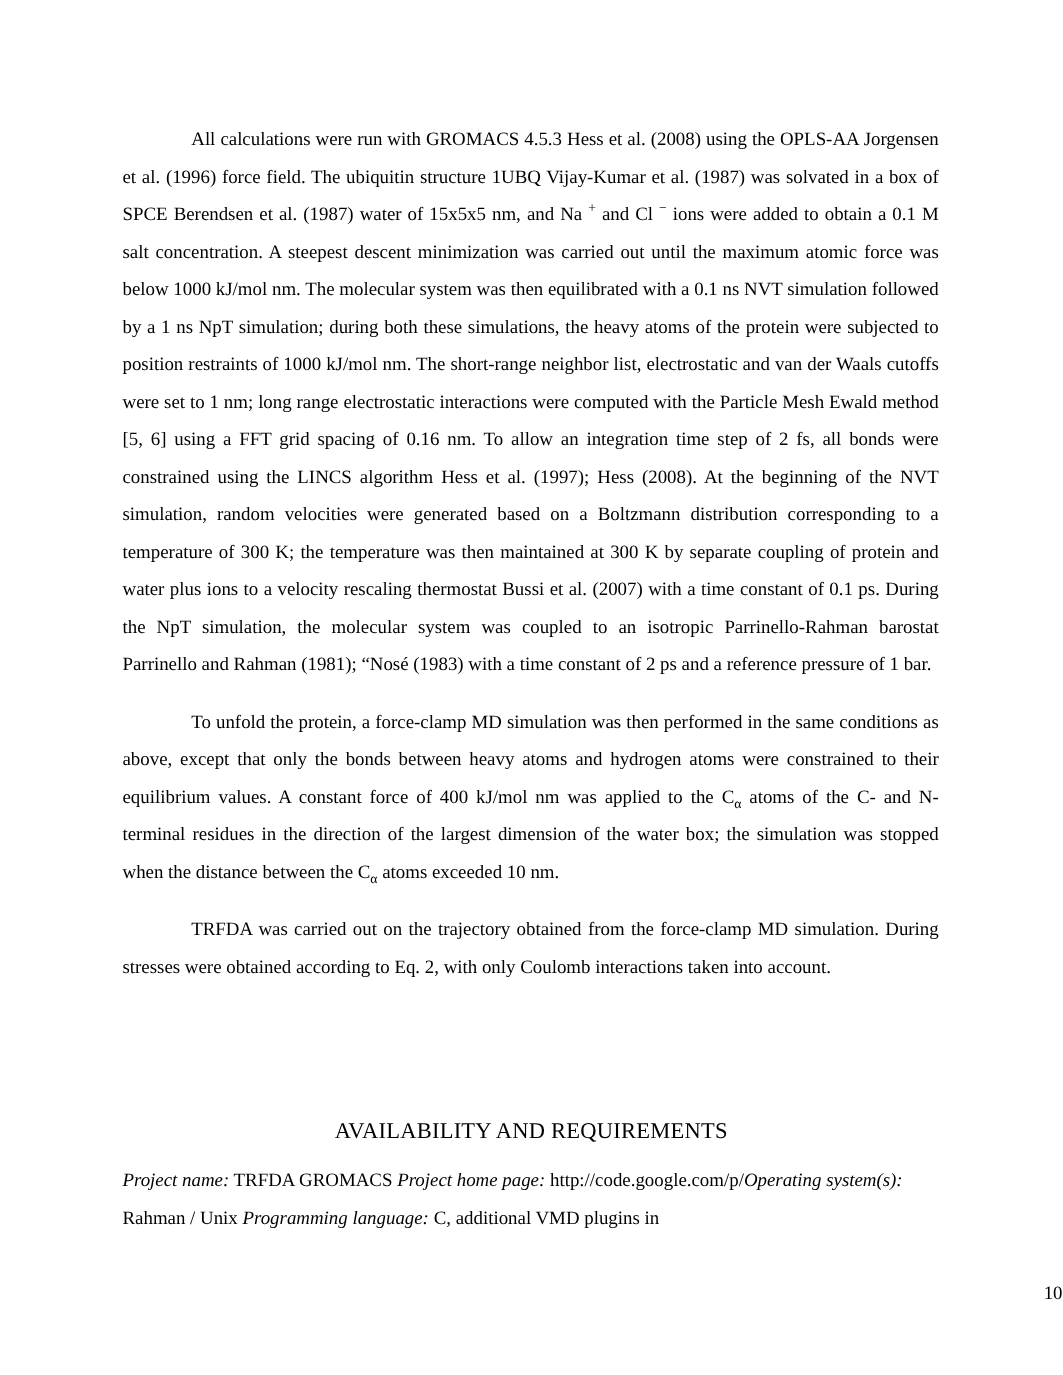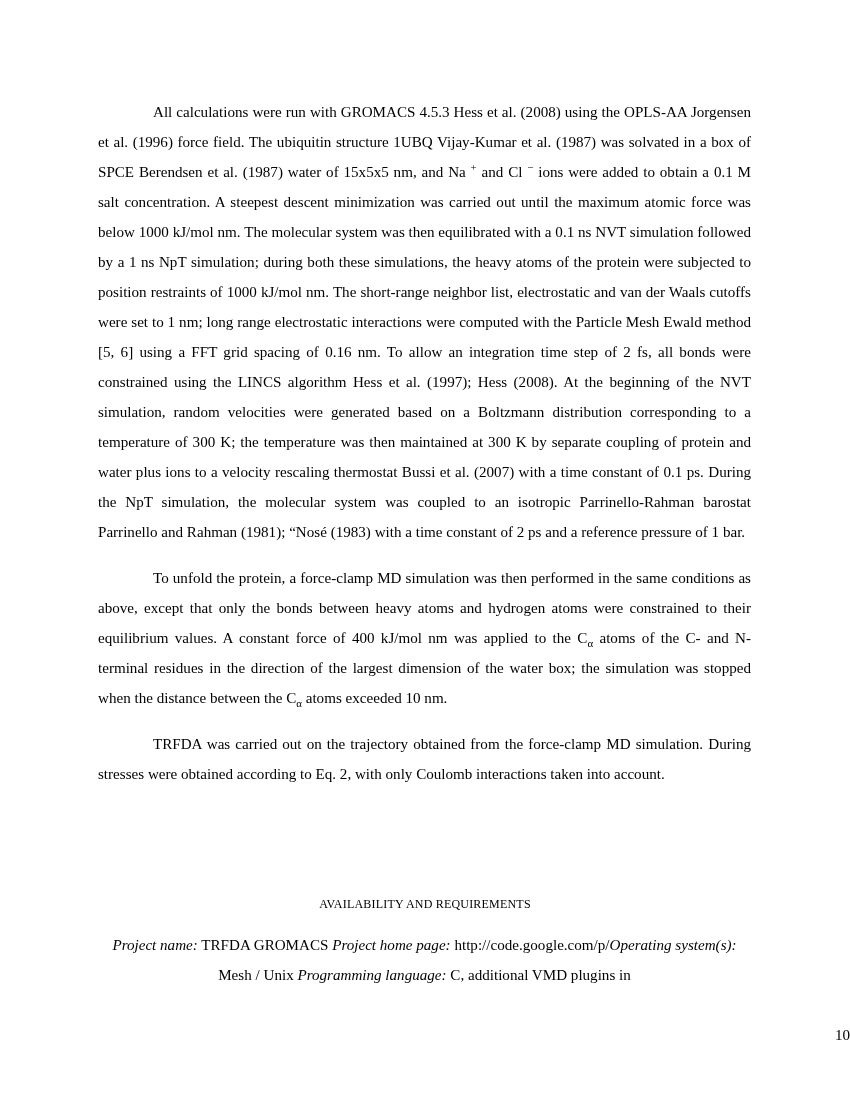--- a/index.html
+++ b/index.html
@@ -48,37 +48,37 @@
   }
   sub {
     vertical-align: sub;
   }
   .sec-heading {
     position: absolute;
     left: 0;
     right: 0;
     top: 892px;
     text-align: center;
-    font-size: 12px;
+    font-size: 18px;
     line-height: 24px;
     letter-spacing: 0.2px;
     font-weight: normal;
     margin: 0;
   }
   .avail-block {
     position: absolute;
     left: 98px;
     top: 930px;
     width: 653px;
   }
   .avail-line {
     margin: 0;
     font-size: 15.1px;
     line-height: 30px;
-    text-align: center;
+    text-align: left;
   }
   .lbl {
     font-style: italic;
   }
   .val {
     font-style: normal;
   }
   .page-number {
     position: absolute;
     left: 0;
@@ -106,19 +106,19 @@
     </p>
   </div>
 
   <h2 class="sec-heading">AVAILABILITY AND REQUIREMENTS</h2>
 
   <div class="avail-block">
     <p class="avail-line">
       <span class="lbl">Project name:</span><span class="val"> </span><span class="val">TRFDA GROMACS</span><span class="val"> </span><span class="lbl">Project home page:</span><span class="val"> </span><span class="val">http://code.google.com/p/</span><span class="lbl">Operating system(s):</span>
     </p>
     <p class="avail-line">
-      <span class="val">Mesh / Unix</span><span class="val"> </span><span class="lbl">Programming language:</span><span class="val"> </span><span class="val">C, additional VMD plugins in</span>
+      <span class="val">Rahman / Unix</span><span class="val"> </span><span class="lbl">Programming language:</span><span class="val"> </span><span class="val">C, additional VMD plugins in</span>
     </p>
   </div>
 
   <div class="page-number">10</div>
 
 </div>
 
 </body></html>

